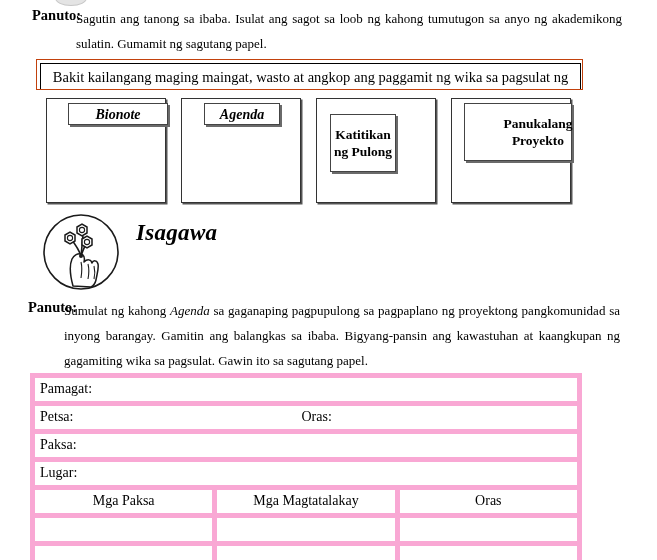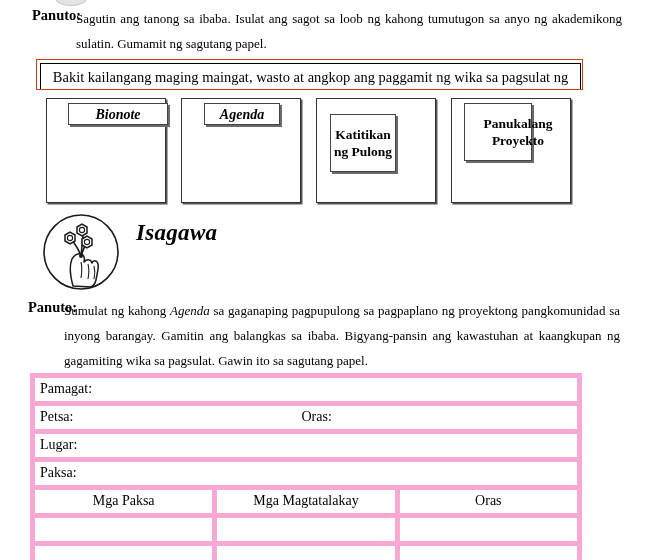--- a/index.html
+++ b/index.html
@@ -110,21 +110,21 @@
     display: flex;
     align-items: center;
     justify-content: center;
     box-shadow: 2px 2px 0 0 #6a6a6a;
   }
   .cat-label.italic { font-style: italic; font-size: 14px; }
 
   #cat-label-0 { left: 68px;  top: 103px; width: 100px; height: 22px; }
   #cat-label-1 { left: 204px; top: 103px; width: 76px; height: 22px; }
   #cat-label-2 { left: 330px; top: 114px; width: 66px; height: 58px; }
-  #cat-label-3 { left: 464px; top: 103px; width: 68px; height: 58px; padding-left: 40px; }
+  #cat-label-3 { left: 464px; top: 103px; width: 108px; height: 58px; padding-left: 40px; }
 
   
   #isagawa-icon {
     left: 41px; top: 212px;
     width: 80px; height: 80px;
   }
   #isagawa-title {
     left: 136px; top: 220px;
     font-size: 23px;
     font-weight: bold;
@@ -233,24 +233,24 @@
 
 <table class="abs" id="agenda-table">
   <tbody>
     <tr>
       <td colspan="3">Pamagat:</td>
     </tr>
     <tr>
       <td colspan="3"><span>Petsa:</span><span class="inline-right">Oras:</span></td>
     </tr>
     <tr>
+      <td colspan="3">Paksa:</td>
+    </tr>
+    <tr>
       <td colspan="3">Lugar:</td>
-    </tr>
-    <tr>
-      <td colspan="3">Paksa:</td>
     </tr>
     <tr>
       <td class="center-head" style="width:253px">Mga Paksa</td>
       <td class="center-head" style="width:200px">Mga Magtatalakay</td>
       <td class="center-head" style="width:99px">Oras</td>
     </tr>
     <tr>
       <td class="blank-row"></td>
       <td class="blank-row"></td>
       <td class="blank-row"></td>

